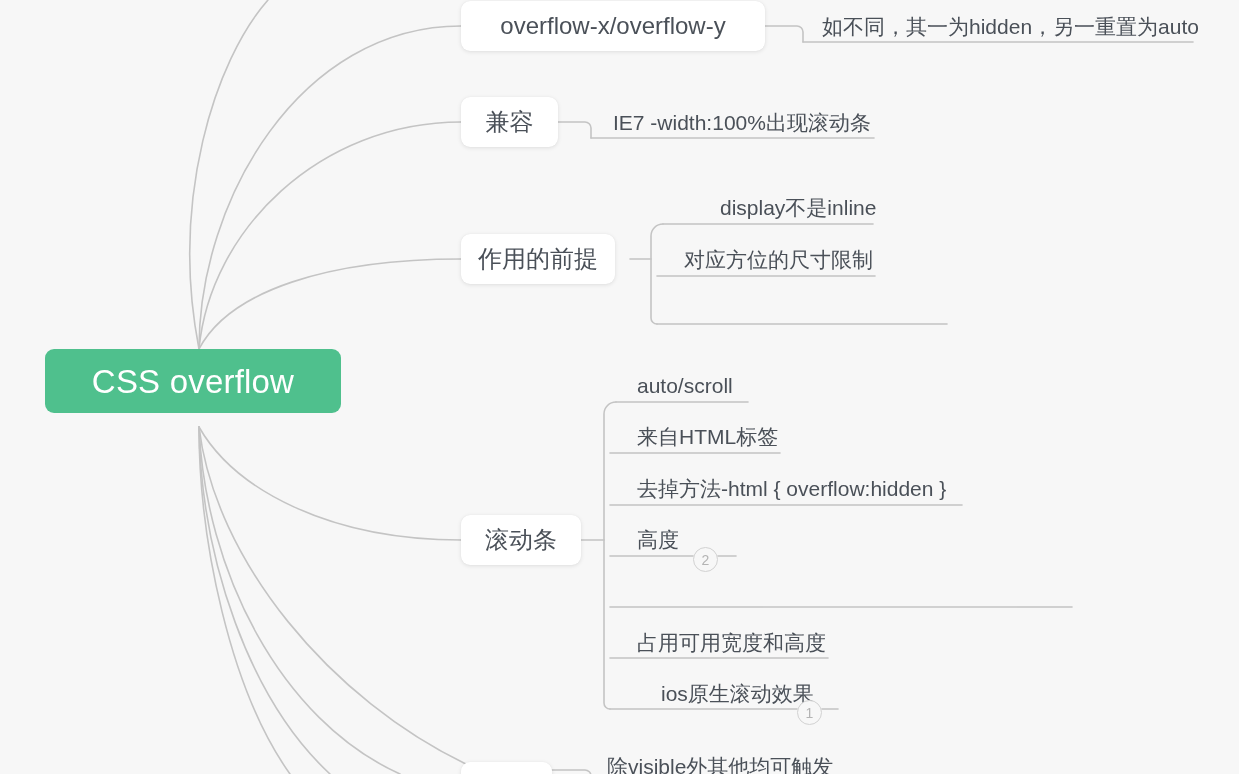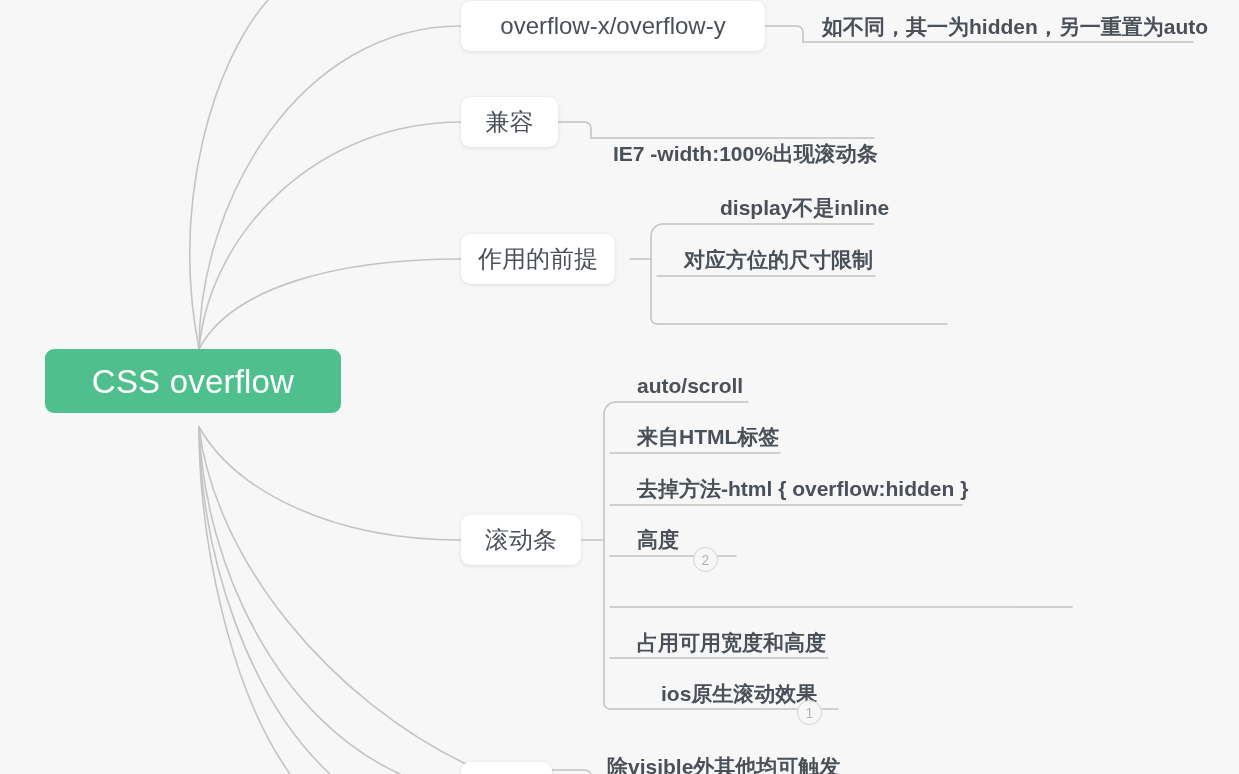--- a/index.html
+++ b/index.html
@@ -72,21 +72,20 @@
     white-space: nowrap;
   }
 
   
   .leaf {
     position: absolute;
     color: #4a5058;
     font-size: 21px;
     line-height: 1;
     white-space: nowrap;
-    font-weight: bold;
   }
 
   
   .badge {
     position: absolute;
     width: 25px;
     height: 25px;
     border-radius: 50%;
     border: 1.4px solid #d2d2d2;
     background: #f7f7f7;
@@ -167,21 +166,21 @@
   </div>
 
   <div class="branch-node" style="left:461px; top:762px; width:91px; height:50px;">
     <span class="label"></span>
   </div>
 
   <div class="leaf" style="left:822px; top:16px;">
     <span>如不同，其一为hidden，另一重置为auto</span>
   </div>
 
-  <div class="leaf" style="left:613px; top:112px;margin-top:31px;">
+  <div class="leaf" style="left:613px; top:112px;">
     <span>IE7 -width:100%出现滚动条</span>
   </div>
 
   <div class="leaf" style="left:684px; top:197px;margin-left:36px;">
     <span>display不是inline</span>
   </div>
   <div class="leaf" style="left:684px; top:249px;">
     <span>对应方位的尺寸限制</span>
   </div>
 

